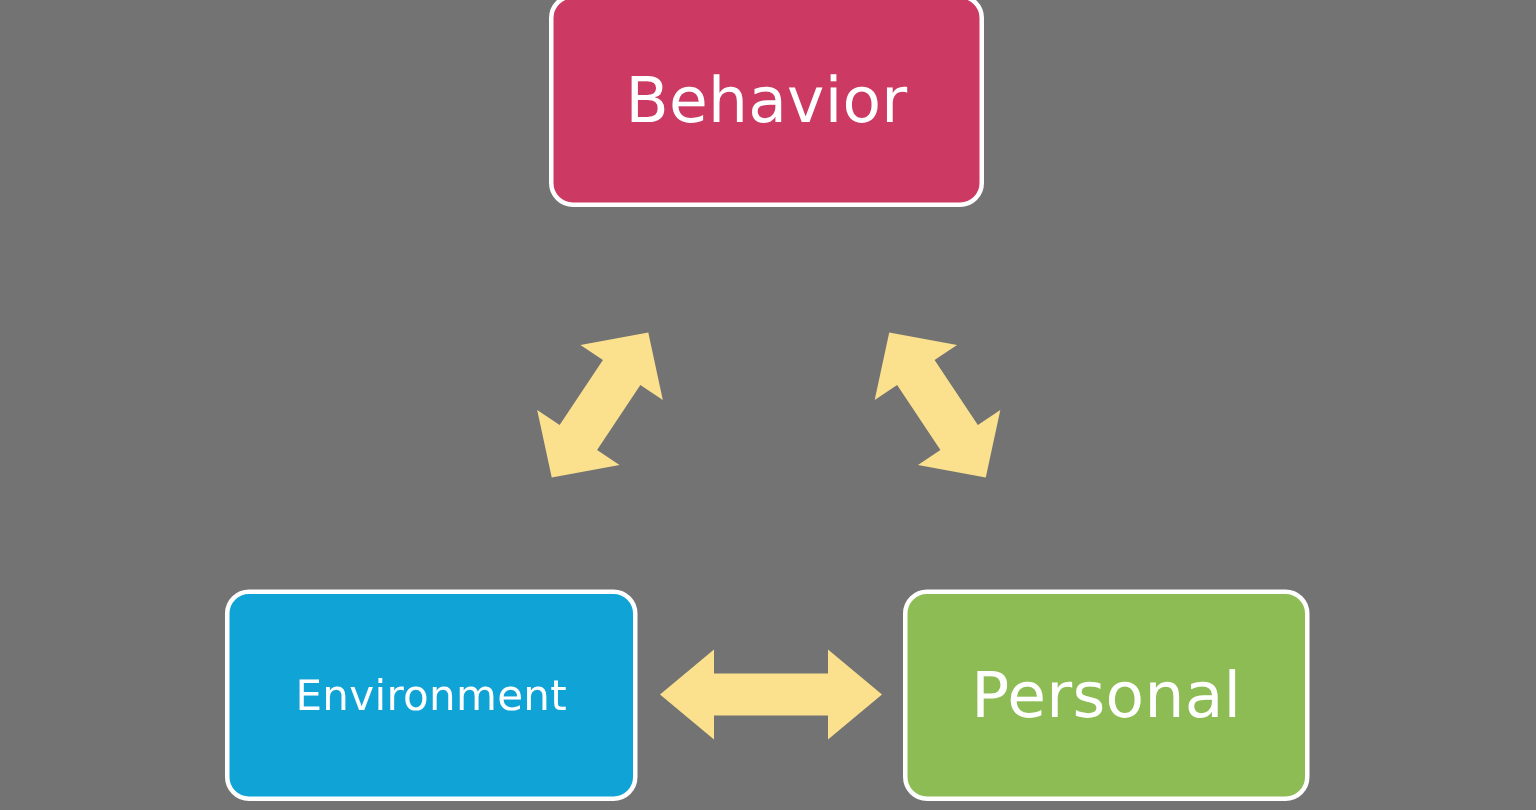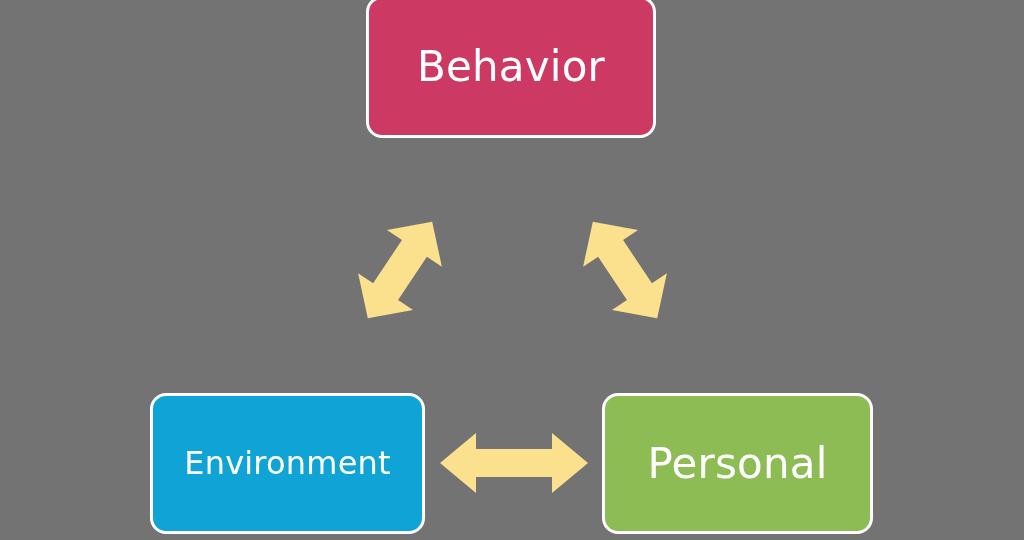--- a/index.html
+++ b/index.html
@@ -43,21 +43,21 @@
     border-top-left-radius: 16px;
     border-top-right-radius: 16px;
   }
 
   #node-environment {
     left: 150px;
     top: 393px;
     width: 275px;
     height: 141px;
     background: #10a3d6;
-    font-size: 32px;
+    font-size: 28px;
     align-items: center;
   }
 
   #node-personal-factors {
     left: 602px;
     top: 393px;
     width: 271px;
     height: 141px;
     background: #8cbc53;
     font-size: 42px;

